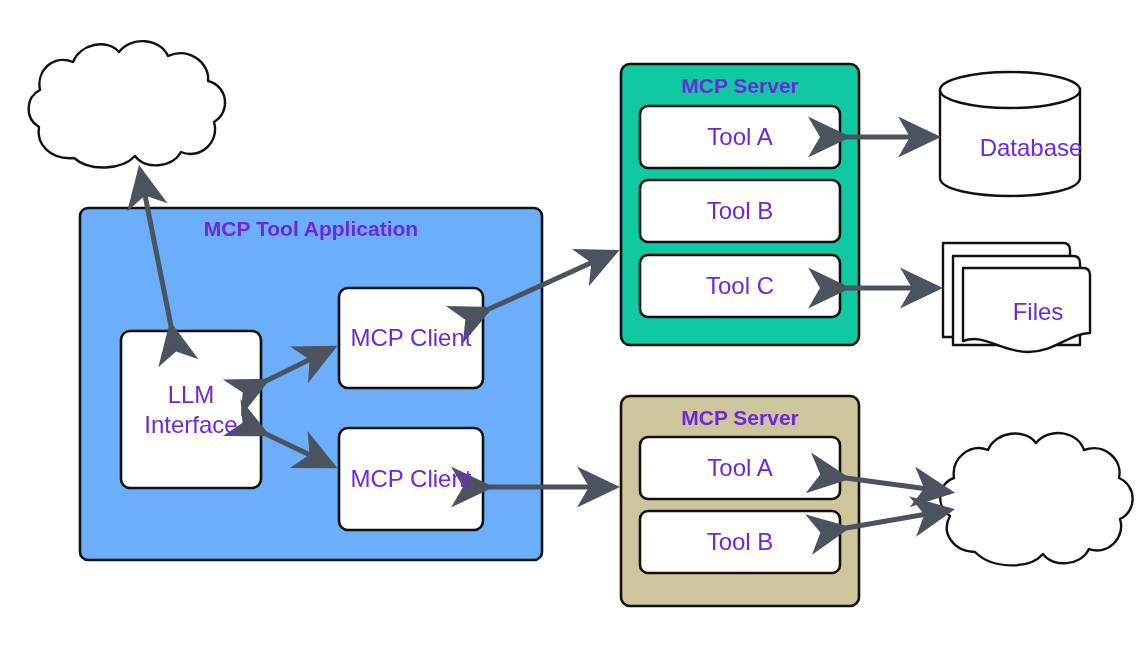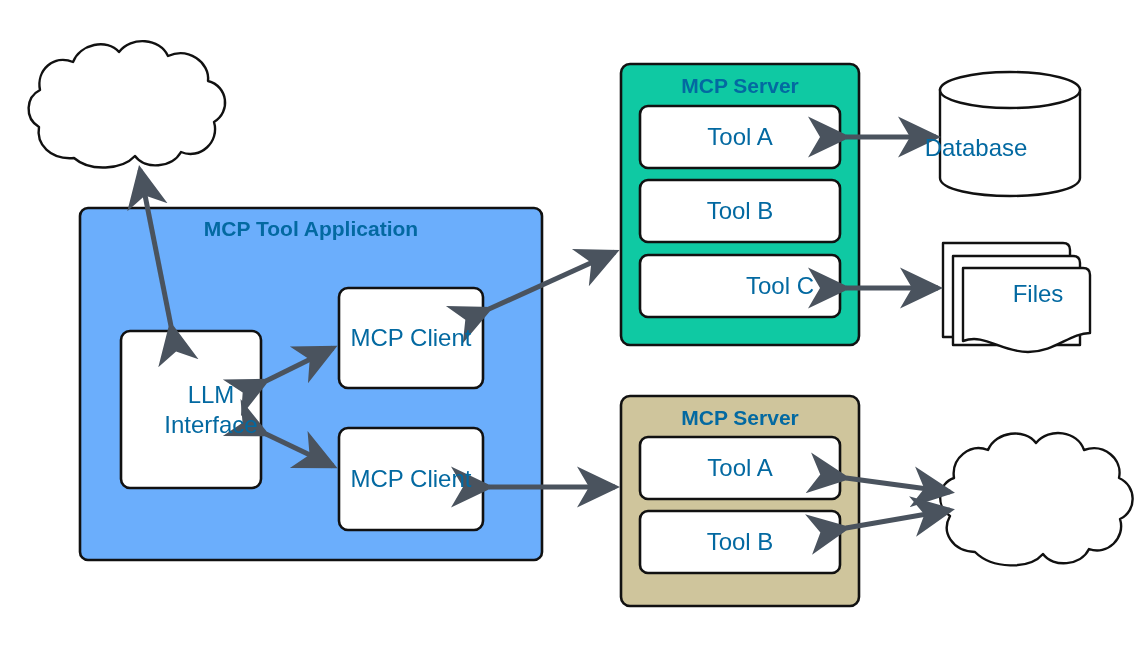--- a/index.html
+++ b/index.html
@@ -21,21 +21,21 @@
     left:0;top:0;
     width:1148px;
     height:646px;
   }
   .node-text{
     position:absolute;
     display:flex;
     align-items:center;
     justify-content:center;
     text-align:center;
-    color:#0369a1;
+    color:#6d28d9;
     line-height:1.22;
     pointer-events:none;
     white-space:pre-line;
   }
   .title-text{
     font-weight:bold;
   }
   .t-21{font-size:21px;}
   .t-20{font-size:24px;}
 </style>
@@ -129,39 +129,39 @@
 
       <line x1="846" y1="478" x2="950" y2="492" marker-start="url(#arrowHead)" marker-end="url(#arrowHead)"></line>
 
       <line x1="846" y1="528" x2="950" y2="510" marker-start="url(#arrowHead)" marker-end="url(#arrowHead)"></line>
     </g>
   </svg>
 
 
   <div class="node-text t-21 title-text" style="left:80px;top:212px;width:462px;height:34px;">MCP Tool Application</div>
 
-  <div class="node-text t-20" style="left:121px;top:331px;width:140px;height:157px;padding-left:20px;">LLM
+  <div class="node-text t-20" style="left:121px;top:331px;width:140px;height:157px;">LLM
 Interface</div>
 
   <div class="node-text t-20" style="left:339px;top:288px;width:144px;height:100px;">MCP Client</div>
 
   <div class="node-text t-20" style="left:339px;top:428px;width:144px;height:102px;">MCP Client</div>
 
   <div class="node-text t-21 title-text" style="left:621px;top:70px;width:238px;height:32px;">MCP Server</div>
 
   <div class="node-text t-20" style="left:640px;top:106px;width:200px;height:62px;">Tool A</div>
 
   <div class="node-text t-20" style="left:640px;top:180px;width:200px;height:62px;">Tool B</div>
 
-  <div class="node-text t-20" style="left:640px;top:255px;width:200px;height:62px;padding-left:40px;">Tool C</div>
+  <div class="node-text t-20" style="left:640px;top:255px;width:200px;height:62px;">Tool C</div>
 
   <div class="node-text t-21 title-text" style="left:621px;top:402px;width:238px;height:32px;">MCP Server</div>
 
   <div class="node-text t-20" style="left:640px;top:437px;width:200px;height:62px;">Tool A</div>
 
   <div class="node-text t-20" style="left:640px;top:511px;width:200px;height:62px;">Tool B</div>
 
-  <div class="node-text t-20" style="left:896px;top:128px;width:160px;height:40px;">Database</div>
+  <div class="node-text t-20" style="left:951px;top:128px;width:160px;height:40px;">Database</div>
 
-  <div class="node-text t-20" style="left:963px;top:274px;width:150px;height:40px;">Files</div>
+  <div class="node-text t-20" style="left:963px;top:292px;width:150px;height:40px;">Files</div>
 
 
 </div>
 
 </body></html>

